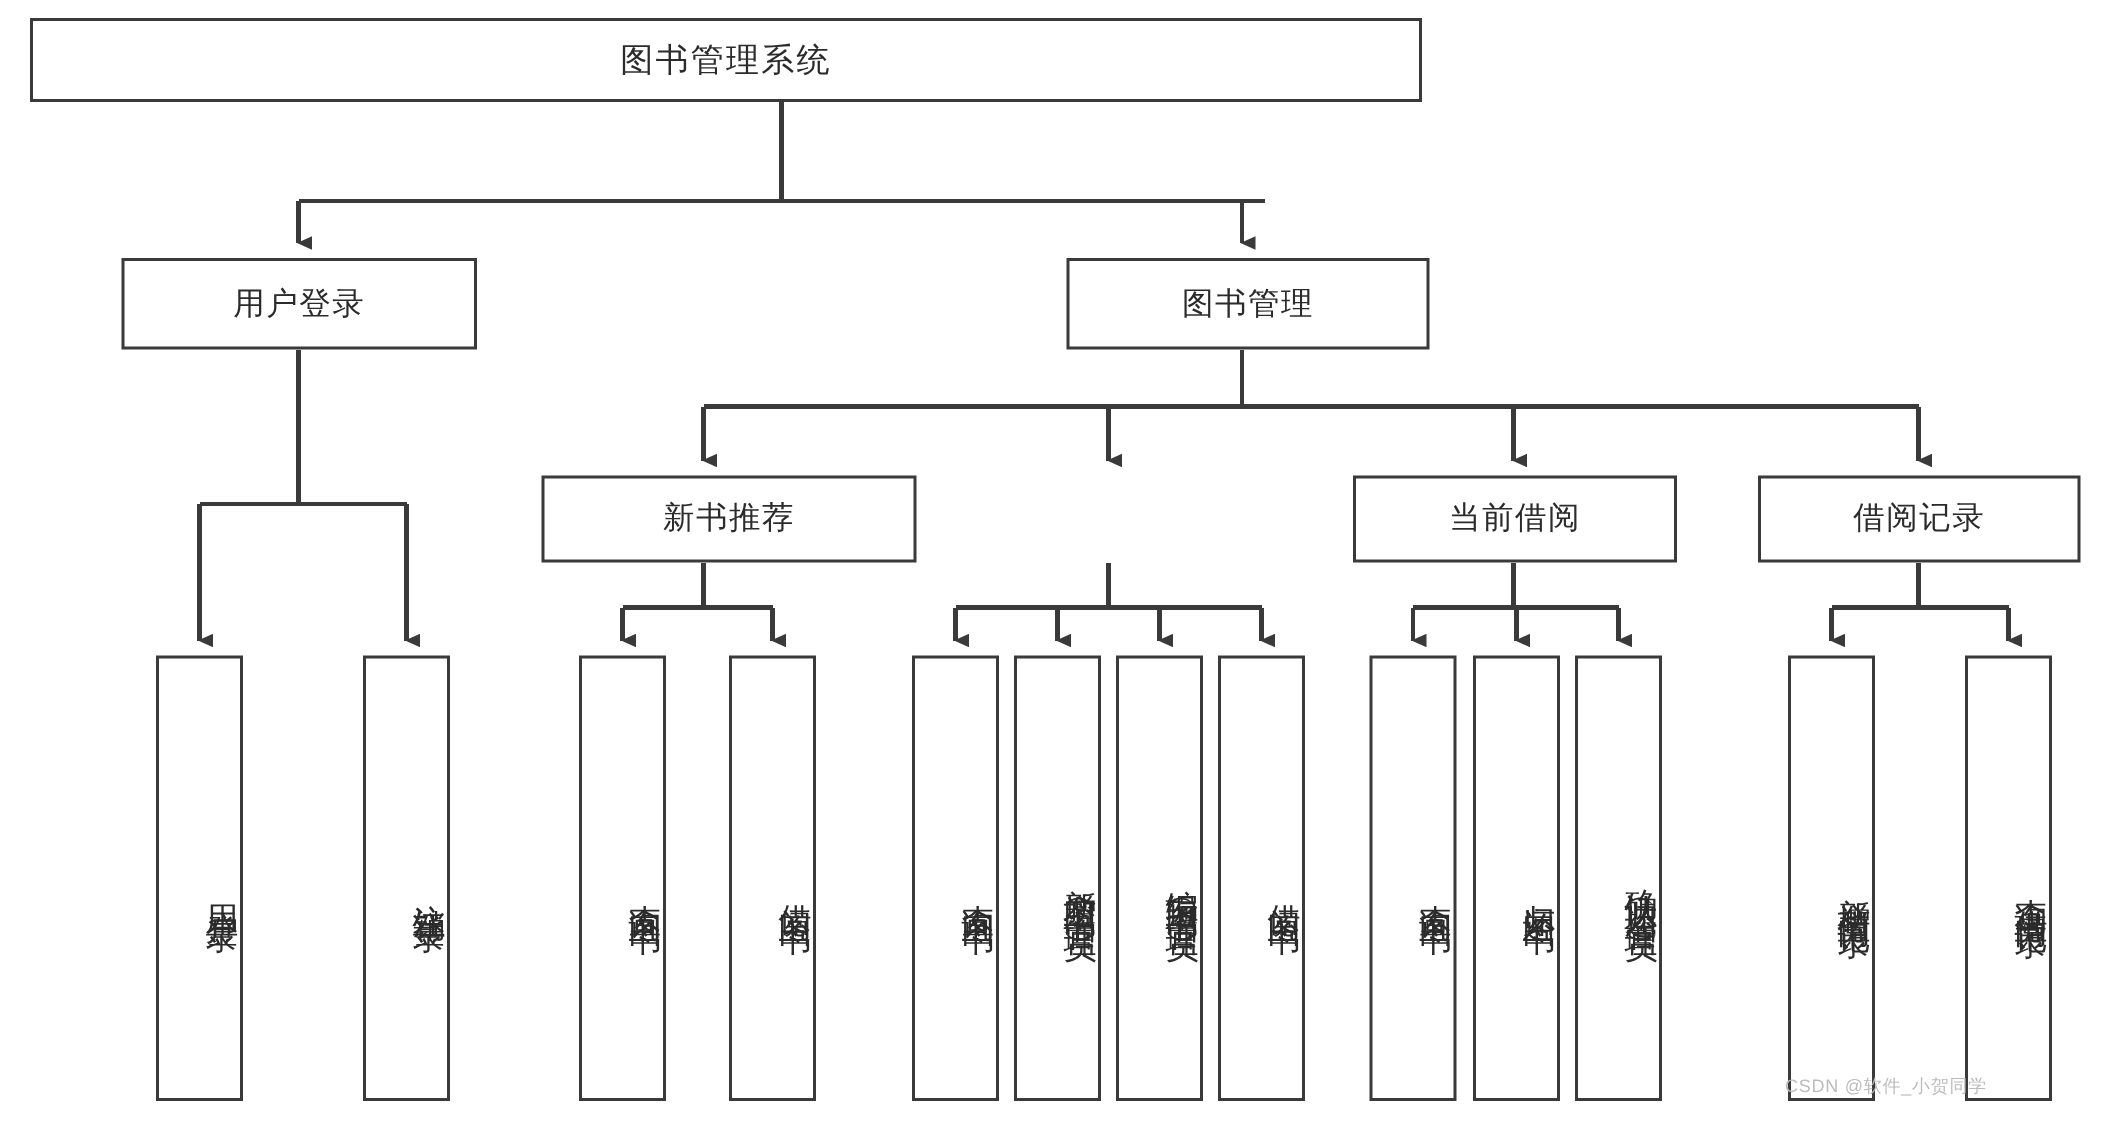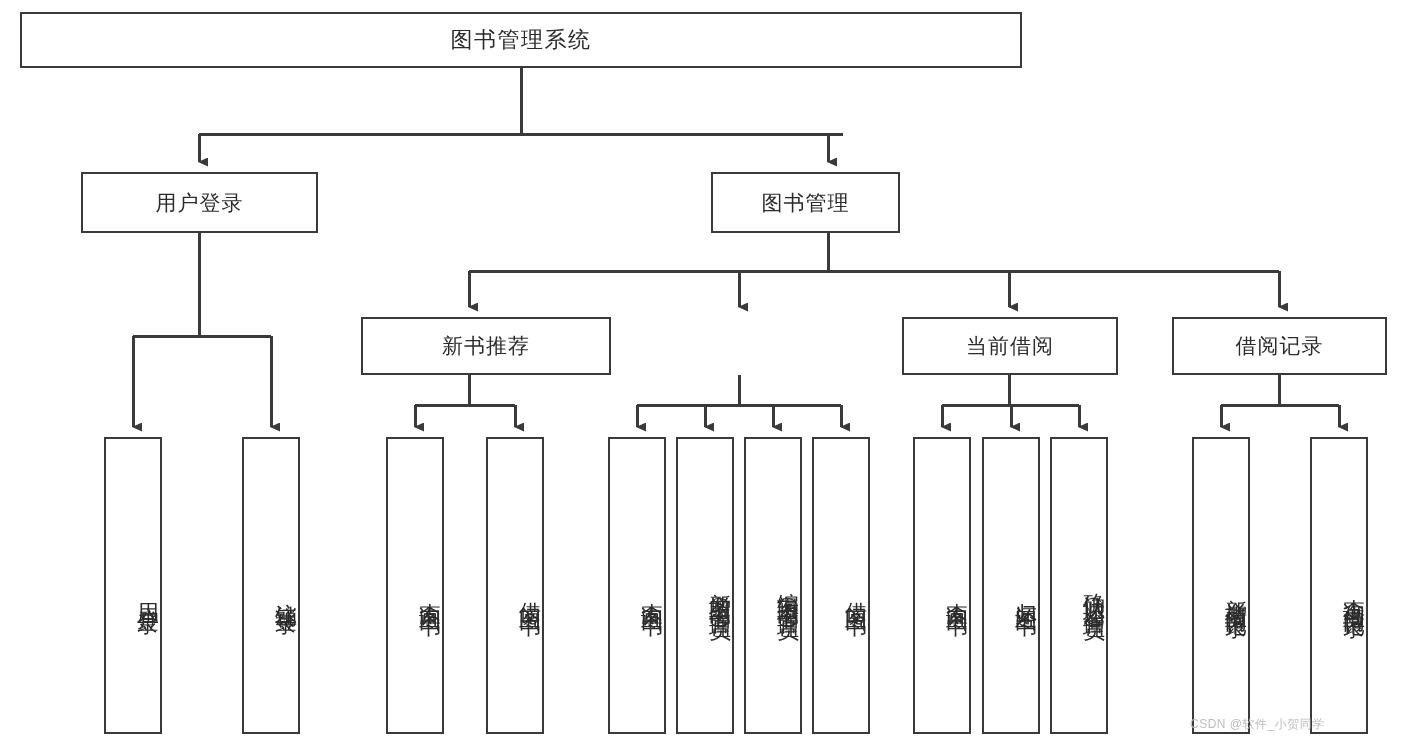--- a/index.html
+++ b/index.html
@@ -113,24 +113,24 @@
       <path d="M 1011,405 L 1011,427" marker-end="url(#arrowhead)"></path>
       <path d="M 1079,405 L 1079,427" marker-end="url(#arrowhead)"></path>
 
       <path d="M 1279,375 L 1279,405"></path>
       <path d="M 1221,405 L 1339,405"></path>
       <path d="M 1221,405 L 1221,427" marker-end="url(#arrowhead)"></path>
       <path d="M 1339,405 L 1339,427" marker-end="url(#arrowhead)"></path>
     </g>
   </svg>
 
-  <div class="node node-h node-root" style="left:20px; top:12px; width:1002px; height:56px;">图书管理系统</div>
+  <div class="node node-h node-root" style="left:20px; top:12px; width:928px; height:56px;">图书管理系统</div>
 
   <div class="node node-h" style="left:81px; top:172px; width:237px; height:61px;">用户登录</div>
-  <div class="node node-h" style="left:711px; top:172px; width:189px; height:61px;">图书管理</div>
+  <div class="node node-h" style="left:711px; top:172px; width:242px; height:61px;">图书管理</div>
 
   <div class="node node-h" style="left:361px; top:317px; width:250px; height:58px;">新书推荐</div>
   <div class="node node-h" style="left:902px; top:317px; width:216px; height:58px;">当前借阅</div>
   <div class="node node-h" style="left:1172px; top:317px; width:215px; height:58px;">借阅记录</div>
 
   <div class="node node-v" style="left:104px; top:437px; width:58px; height:297px;">用户登录</div>
   <div class="node node-v" style="left:242px; top:437px; width:58px; height:297px;">注销登录</div>
 
   <div class="node node-v" style="left:386px; top:437px; width:58px; height:297px;">查询图书</div>
   <div class="node node-v" style="left:486px; top:437px; width:58px; height:297px;">借阅图书</div>

